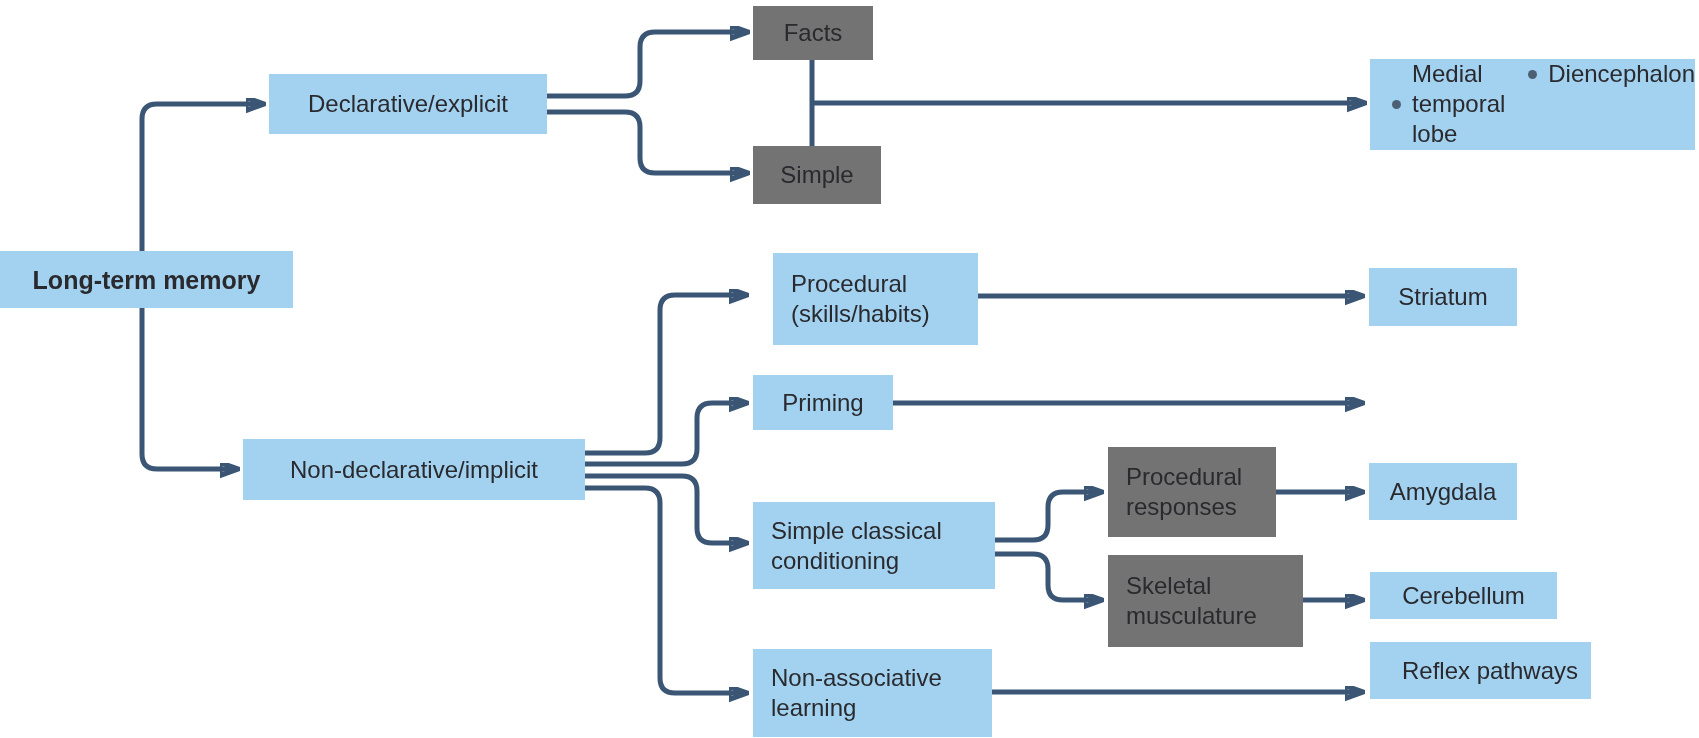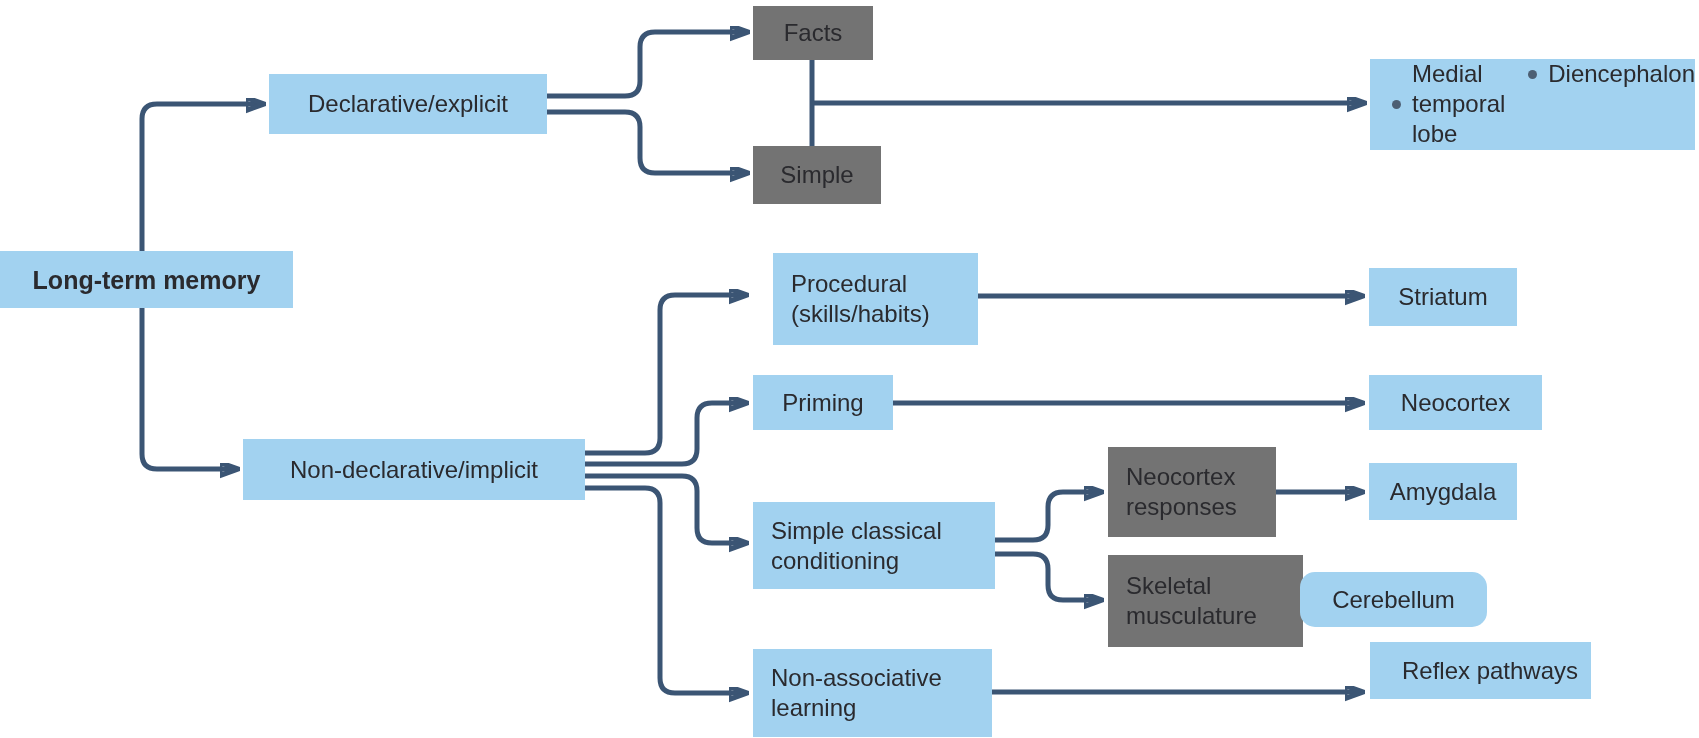--- a/index.html
+++ b/index.html
@@ -33,21 +33,21 @@
   .n-nondecl    {left:243px; top:439px; width:342px; height:61px;}
   .n-proc       {left:753px; top:253px; width:205px; height:92px;margin-left:20px;}
   .n-priming    {left:753px; top:375px; width:140px; height:55px;}
   .n-scc        {left:753px; top:502px; width:242px; height:87px;}
   .n-emotional  {left:1108px;top:447px; width:168px; height:90px;}
   .n-skeletal   {left:1108px;top:555px; width:195px; height:92px;}
   .n-nal        {left:753px; top:649px; width:239px; height:88px;}
   .n-striatum   {left:1369px;top:268px; width:148px; height:58px;}
   .n-neocortex  {left:1369px;top:375px; width:173px; height:55px;}
   .n-amygdala   {left:1369px;top:463px; width:148px; height:57px;}
-  .n-cerebellum {left:1300px;top:572px; width:187px; height:55px;border-radius:15px;}
+  .n-cerebellum {left:1370px;top:572px; width:187px; height:47px;}
   .n-reflex     {left:1370px;top:642px; width:221px; height:57px;padding-left:27px;}
   .bullet-row{display:flex;align-items:center;gap:11px;}
   .bullet-dot{width:9px;height:9px;border-radius:50%;background:#4D5F73;flex:0 0 auto;}
 </style>
 </head>
 <body>
 
 <div id="canvas">
 
   <svg id="edges" viewBox="0 0 1699 738">
@@ -112,38 +112,35 @@
 
   <div class="node medium center n-priming">
     <span>Priming</span>
   </div>
 
   <div class="node medium leftpad n-scc">
     <span>Simple classical conditioning</span>
   </div>
 
   <div class="node light leftpad n-emotional">
-    <span>Neocortex responses</span>
+    <span>Procedural responses</span>
   </div>
 
   <div class="node light leftpad n-skeletal">
     <span>Skeletal musculature</span>
   </div>
 
   <div class="node medium leftpad n-nal">
     <span>Non-associative learning</span>
   </div>
 
   <div class="node medium center n-striatum">
     <span>Striatum</span>
   </div>
 
-  <div class="node medium center n-neocortex">
-    <span>Neocortex</span>
-  </div>
 
   <div class="node medium center n-amygdala">
     <span>Amygdala</span>
   </div>
 
   <div class="node medium center n-cerebellum">
     <span>Cerebellum</span>
   </div>
 
   <div class="node medium center n-reflex">

